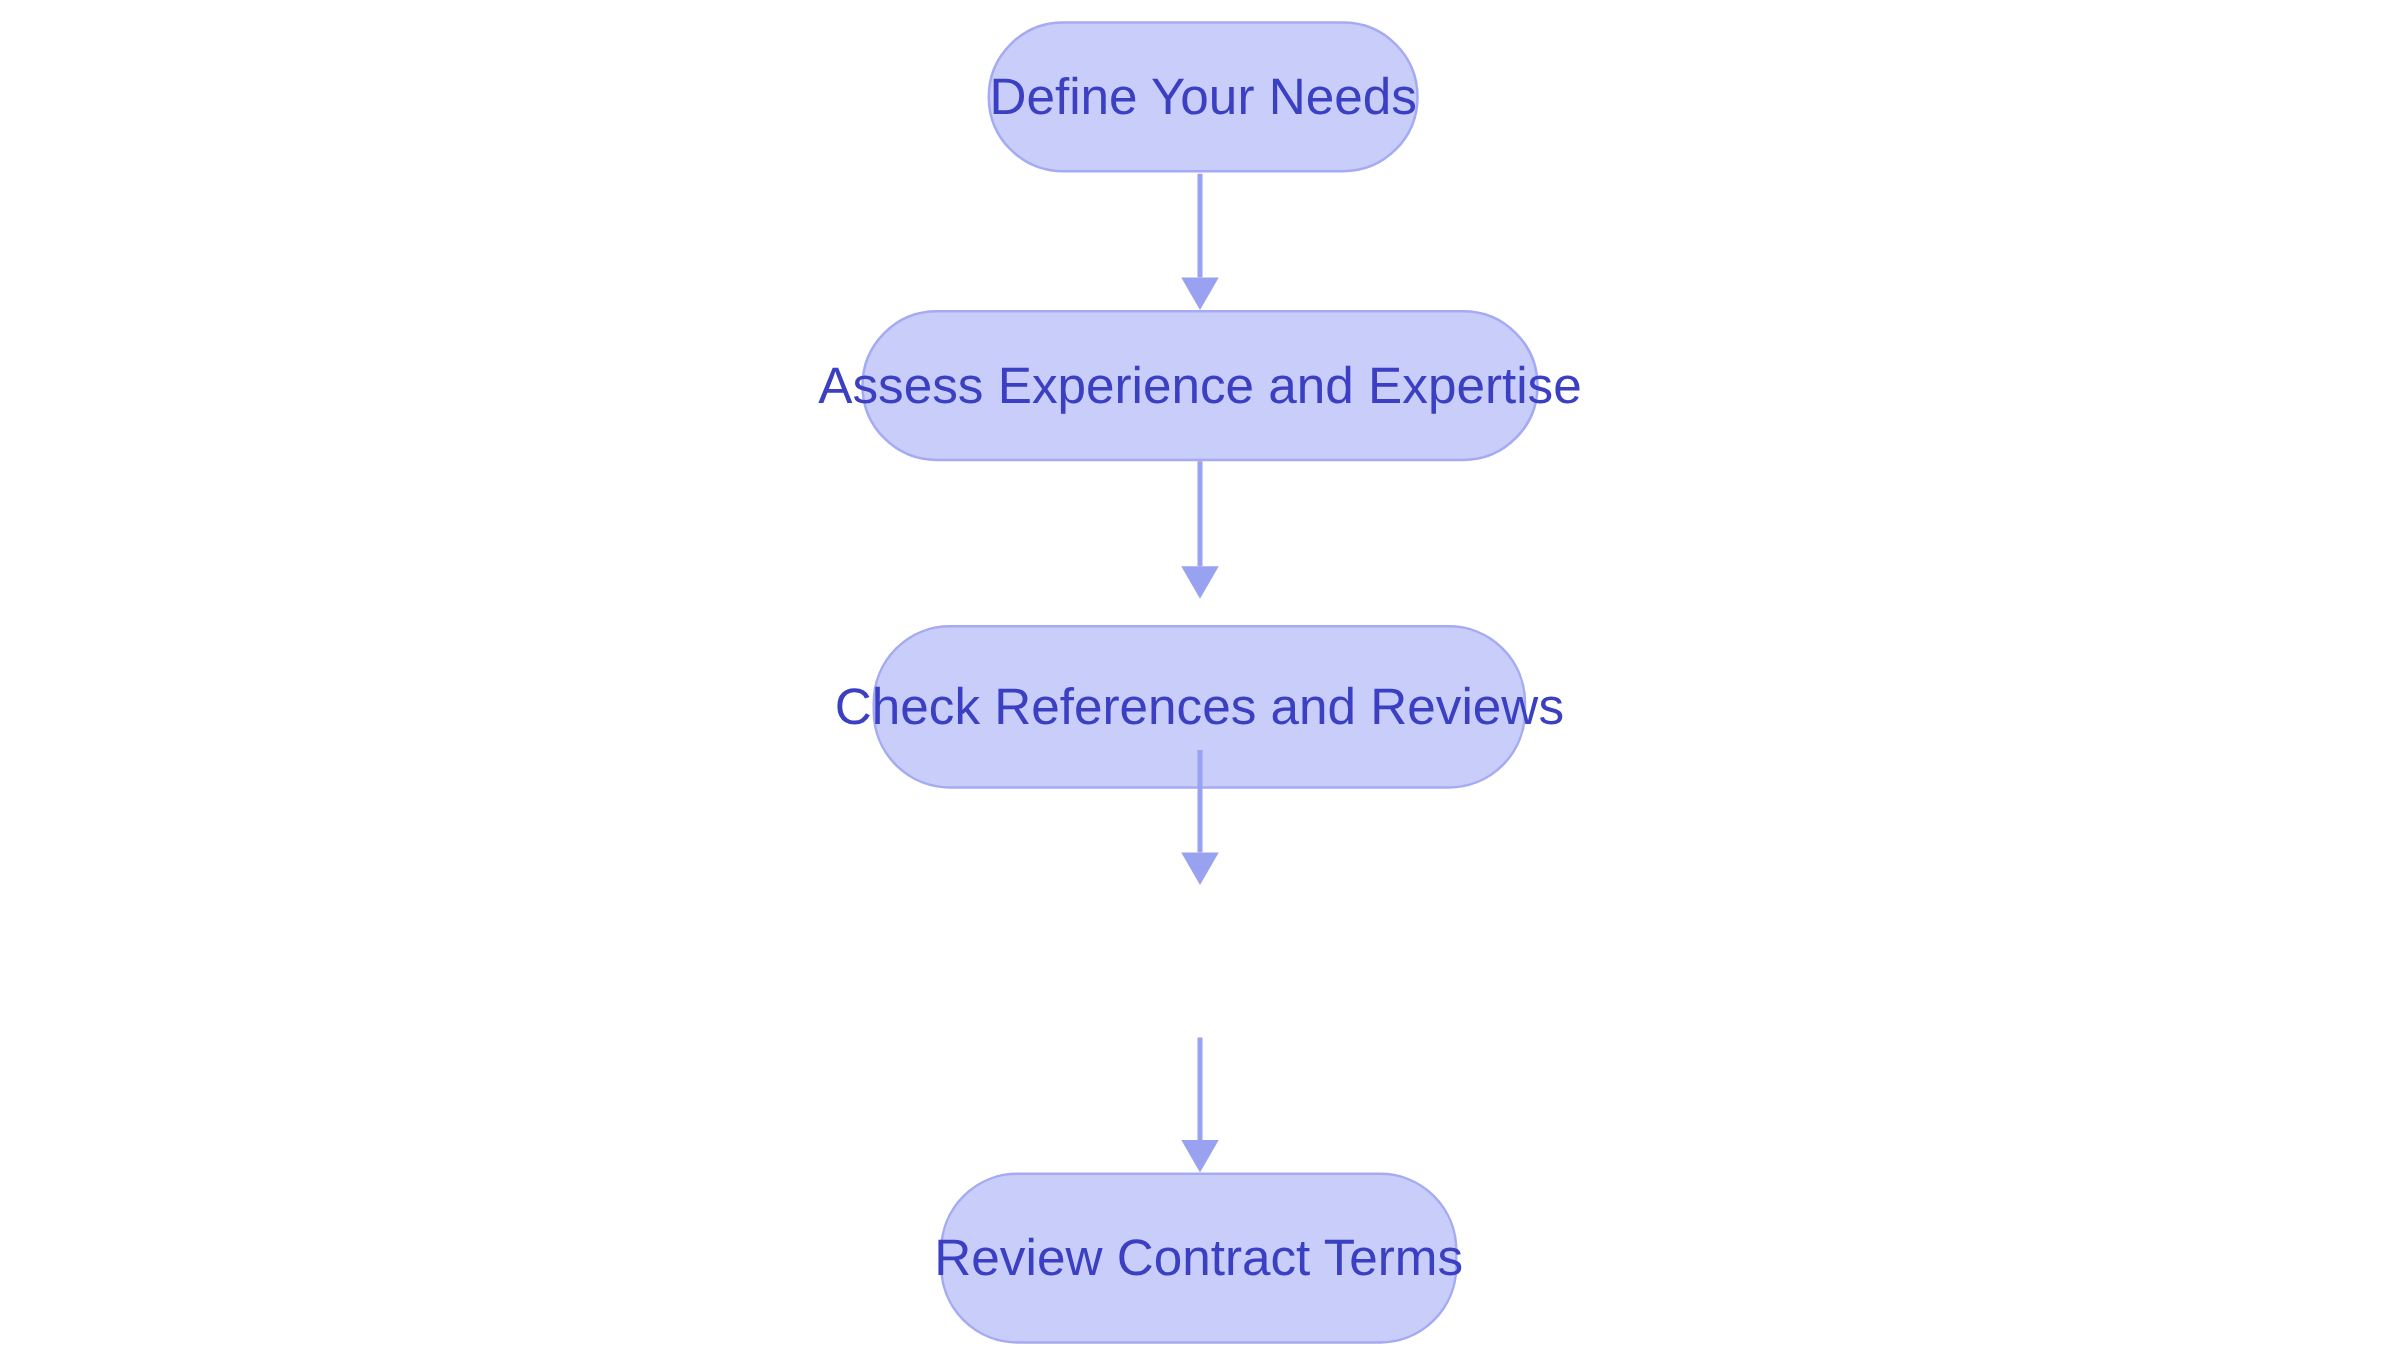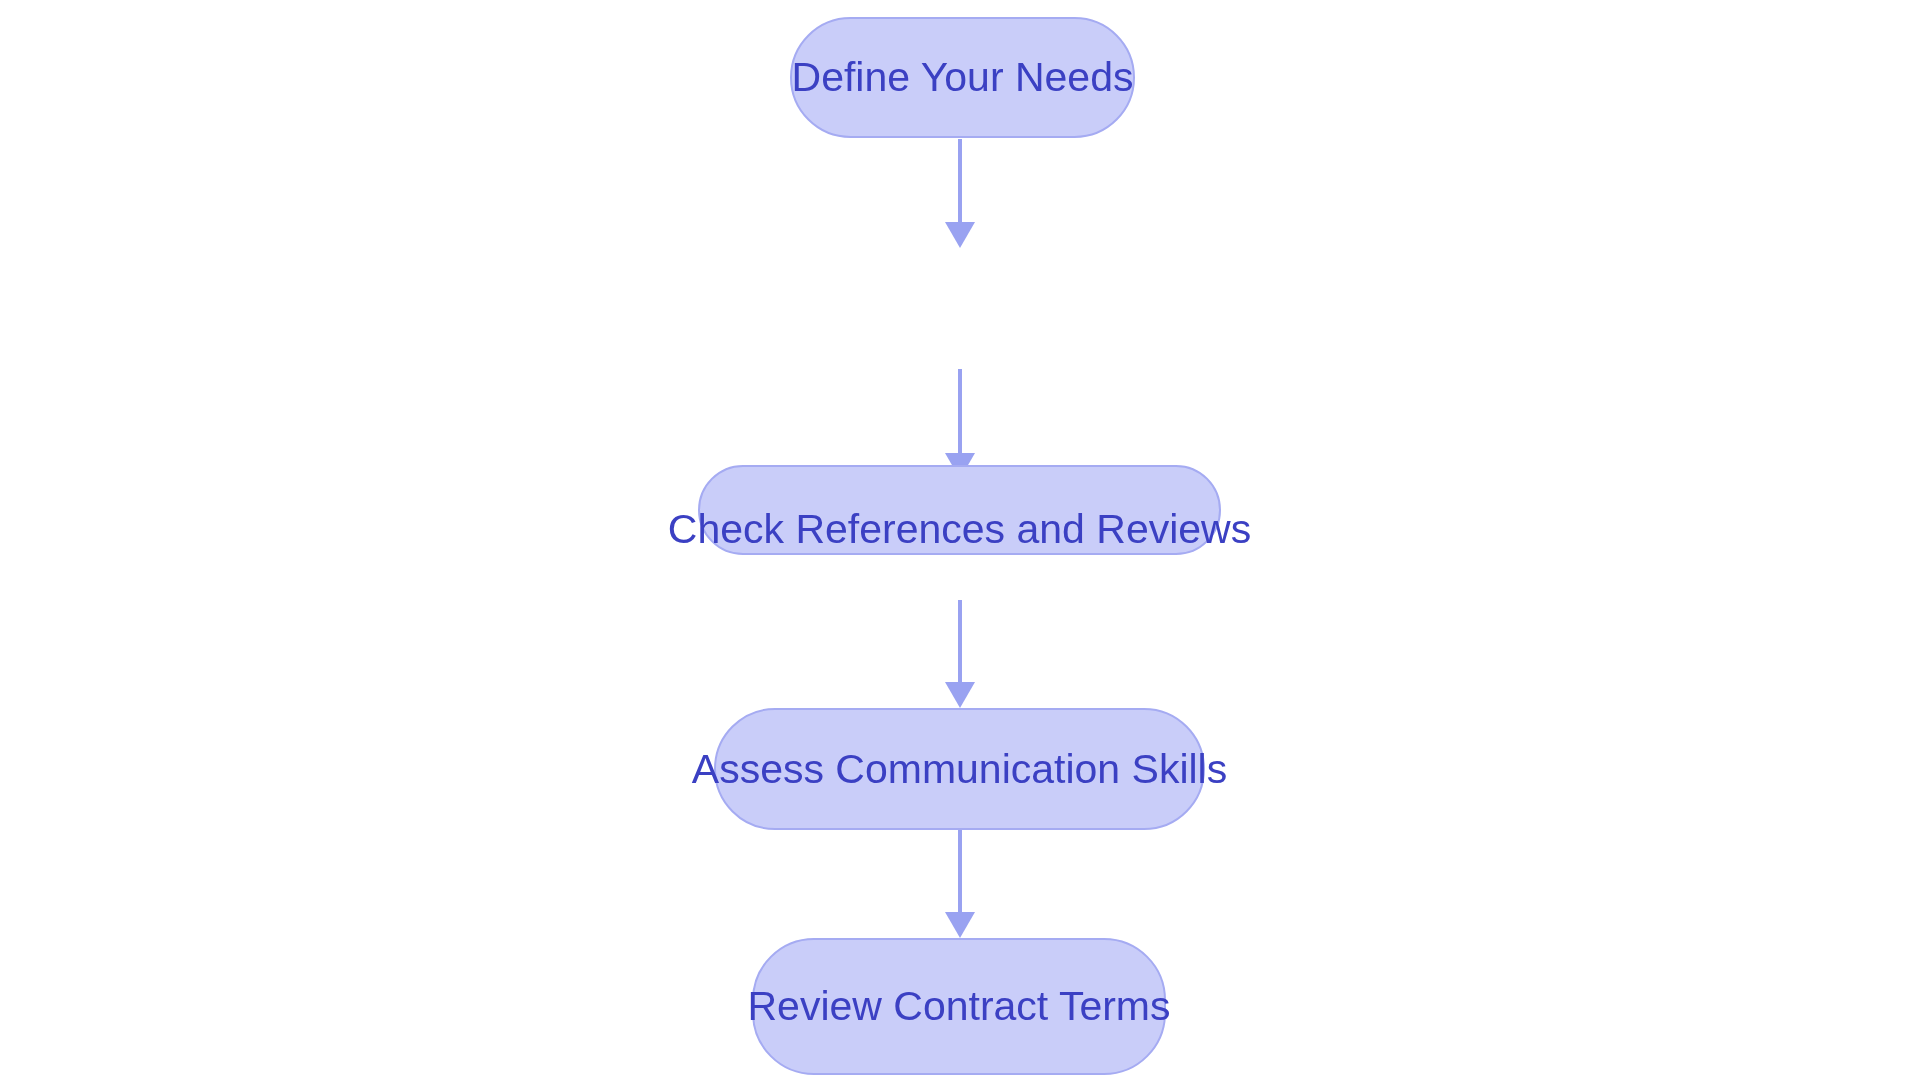--- a/index.html
+++ b/index.html
@@ -33,21 +33,21 @@
     border: 2px solid var(--node-border);
     border-radius: 62px;
     color: var(--node-text);
     font-size: 41px;
     font-weight: 400;
     text-align: center;
     white-space: nowrap;
   }
   .node-1 { left: 790px; top: 17px;  width: 345px; height: 121px; }
   .node-2 { left: 689px; top: 248px; width: 542px; height: 121px; }
-  .node-3 { left: 698px; top: 465px; width: 523px; height: 90px; align-items: flex-end; }
+  .node-3 { left: 698px; top: 500px; width: 523px; height: 131px; }
   .node-4 { left: 714px; top: 708px; width: 491px; height: 122px; }
   .node-5 { left: 752px; top: 938px; width: 414px; height: 137px; }
 
   .arrow {
     position: absolute;
     left: 945px;           
     width: 30px;
     display: flex;
     flex-direction: column;
     align-items: center;
@@ -76,38 +76,38 @@
 
   <div class="flow-node node-1">
     <span>Define Your Needs</span>
   </div>
 
   <div class="arrow arrow-1">
     <div class="arrow-line"></div>
     <div class="arrow-head"></div>
   </div>
 
+  <div class="flow-node node-2">
+    <span>Assess Experience and Expertise</span>
+  </div>
 
   <div class="arrow arrow-2">
     <div class="arrow-line"></div>
     <div class="arrow-head"></div>
   </div>
 
   <div class="flow-node node-3">
     <span>Check References and Reviews</span>
   </div>
 
   <div class="arrow arrow-3">
     <div class="arrow-line"></div>
     <div class="arrow-head"></div>
   </div>
 
-  <div class="flow-node node-4">
-    <span>Assess Communication Skills</span>
-  </div>
 
   <div class="arrow arrow-4">
     <div class="arrow-line"></div>
     <div class="arrow-head"></div>
   </div>
 
   <div class="flow-node node-5">
     <span>Review Contract Terms</span>
   </div>
 

